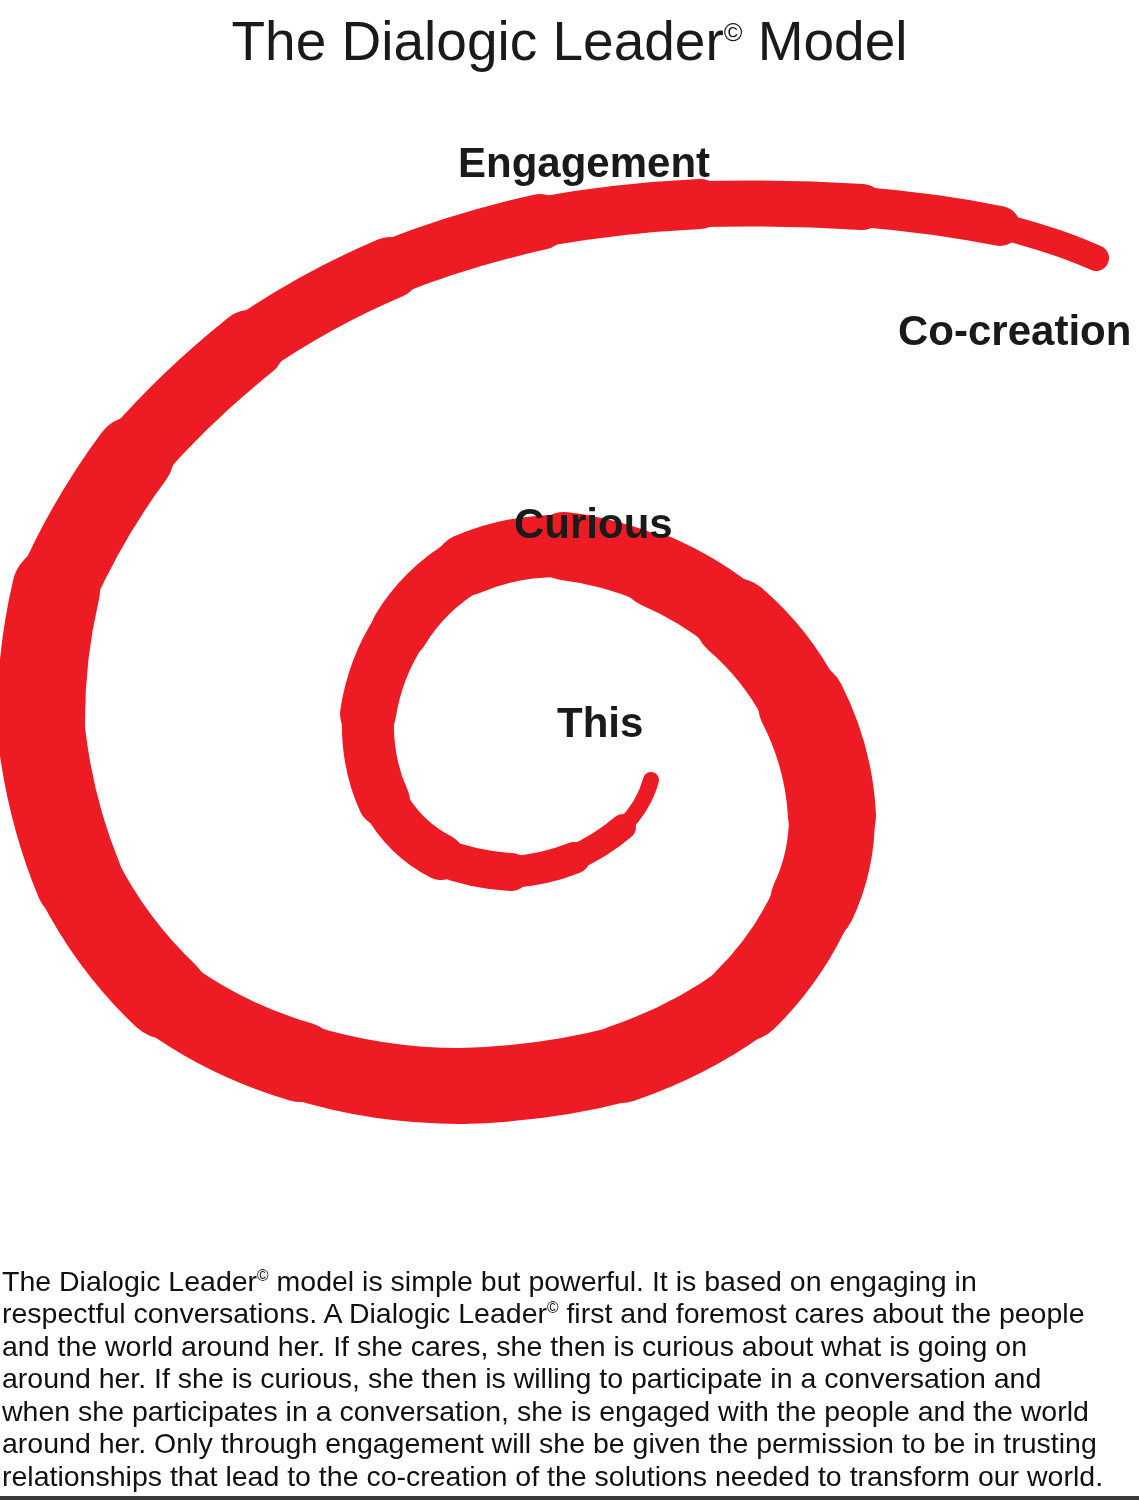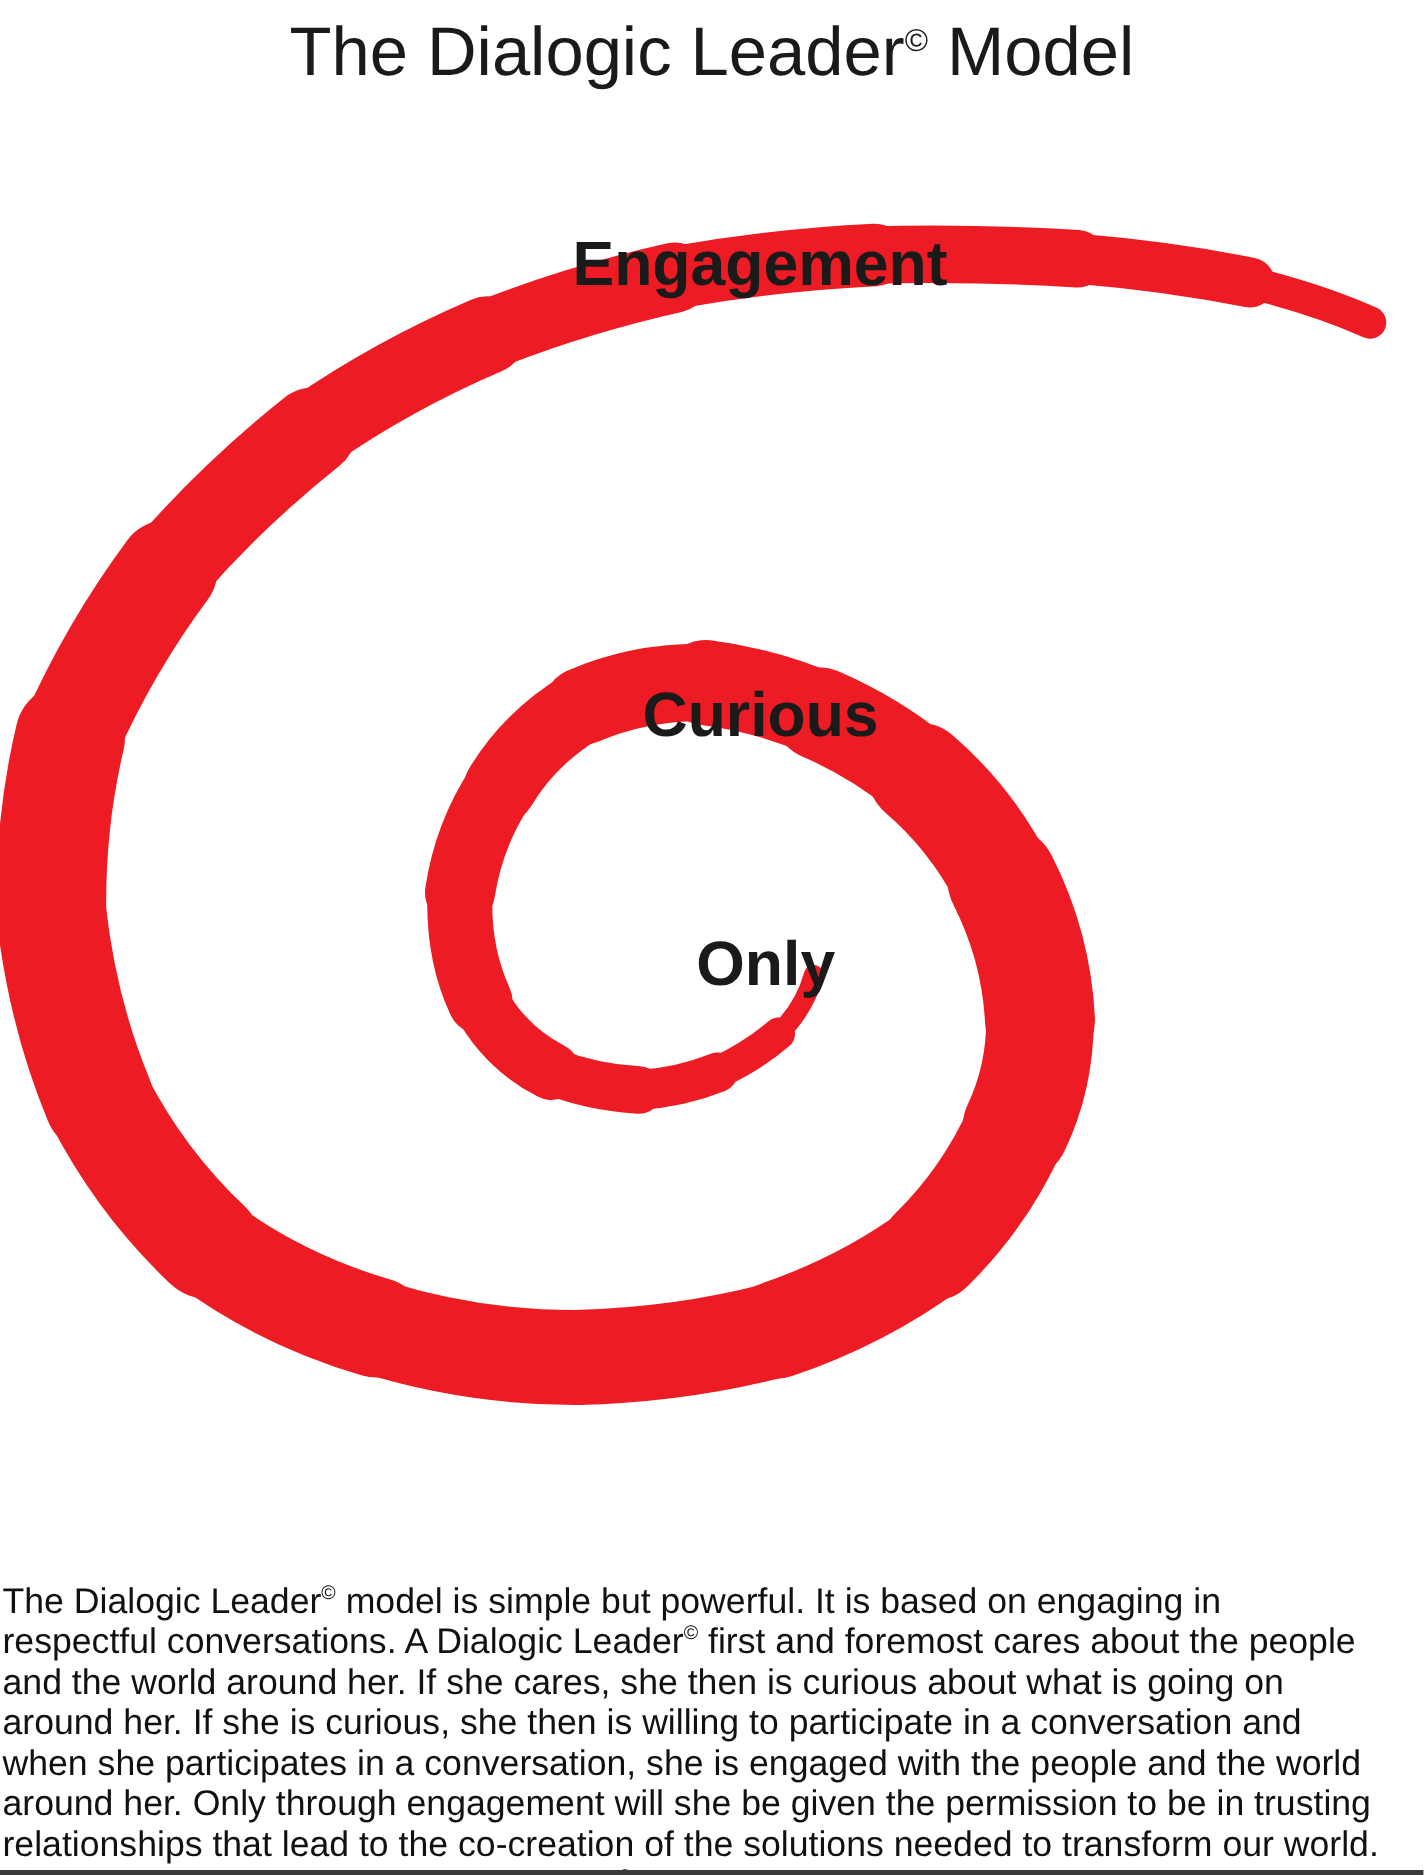--- a/index.html
+++ b/index.html
@@ -30,25 +30,24 @@
     line-height: 0;
   }
   .spiral {
     position: absolute;
     top: 0; left: 0;
     width: 1139px;
     height: 1500px;
   }
   .lbl {
     position: absolute;
-    font-size: 50px;
+    font-size: 42px;
     font-weight: 700;
     line-height: 1;
     white-space: nowrap;
-    margin-top: 44px;
   }
   .lbl-engagement   { top: 142px;  left: 458px; }
   .lbl-co-creation  { top: 310px;  left: 898px; }
   .lbl-curious      { top: 503px;  left: 514px; }
   .lbl-care         { top: 702px;  left: 557px; }
   .lbl-conversation { top: 1119px; left: 467px; }
   .description {
     position: absolute;
     top: 1236px;
     left: 2px;
@@ -108,20 +107,21 @@
       <path d="M368,714 Q366,762 384,801" stroke-width="52"></path>
       <path d="M384,801 Q404,838 441,857" stroke-width="46"></path>
       <path d="M441,857 Q474,870 511,872" stroke-width="38"></path>
       <path d="M511,872 Q544,870 574,858" stroke-width="32"></path>
       <path d="M574,858 Q602,845 623,827" stroke-width="26"></path>
       <path d="M623,827 Q644,806 651,780" stroke-width="16"></path>
     </g>
   </svg>
 
   <div class="lbl lbl-engagement">Engagement</div>
+  <div class="lbl lbl-co-creation">Co-creation</div>
   <div class="lbl lbl-curious">Curious</div>
-  <div class="lbl lbl-care">Only</div>
+  <div class="lbl lbl-care">This</div>
 
   <p class="description"><span>The Dialogic Leader</span><sup>©</sup><span> model is simple but powerful. It is based on engaging in respectful conversations. A Dialogic Leader</span><sup>©</sup><span> first and foremost cares about the people and the world around her. If she cares, she then is curious about what is going on around her. If she is curious, she then is willing to participate in a conversation and when she participates in a conversation, she is engaged with the people and the world around her. Only through engagement will she be given the permission to be in trusting relationships that lead to the co-creation of the solutions needed to transform our world. This is the work of The Dialogic Leader</span><sup>©</sup><span>.</span></p>
 
   <div class="bottom-rule"></div>
 
 </div>
 
 </body></html>

